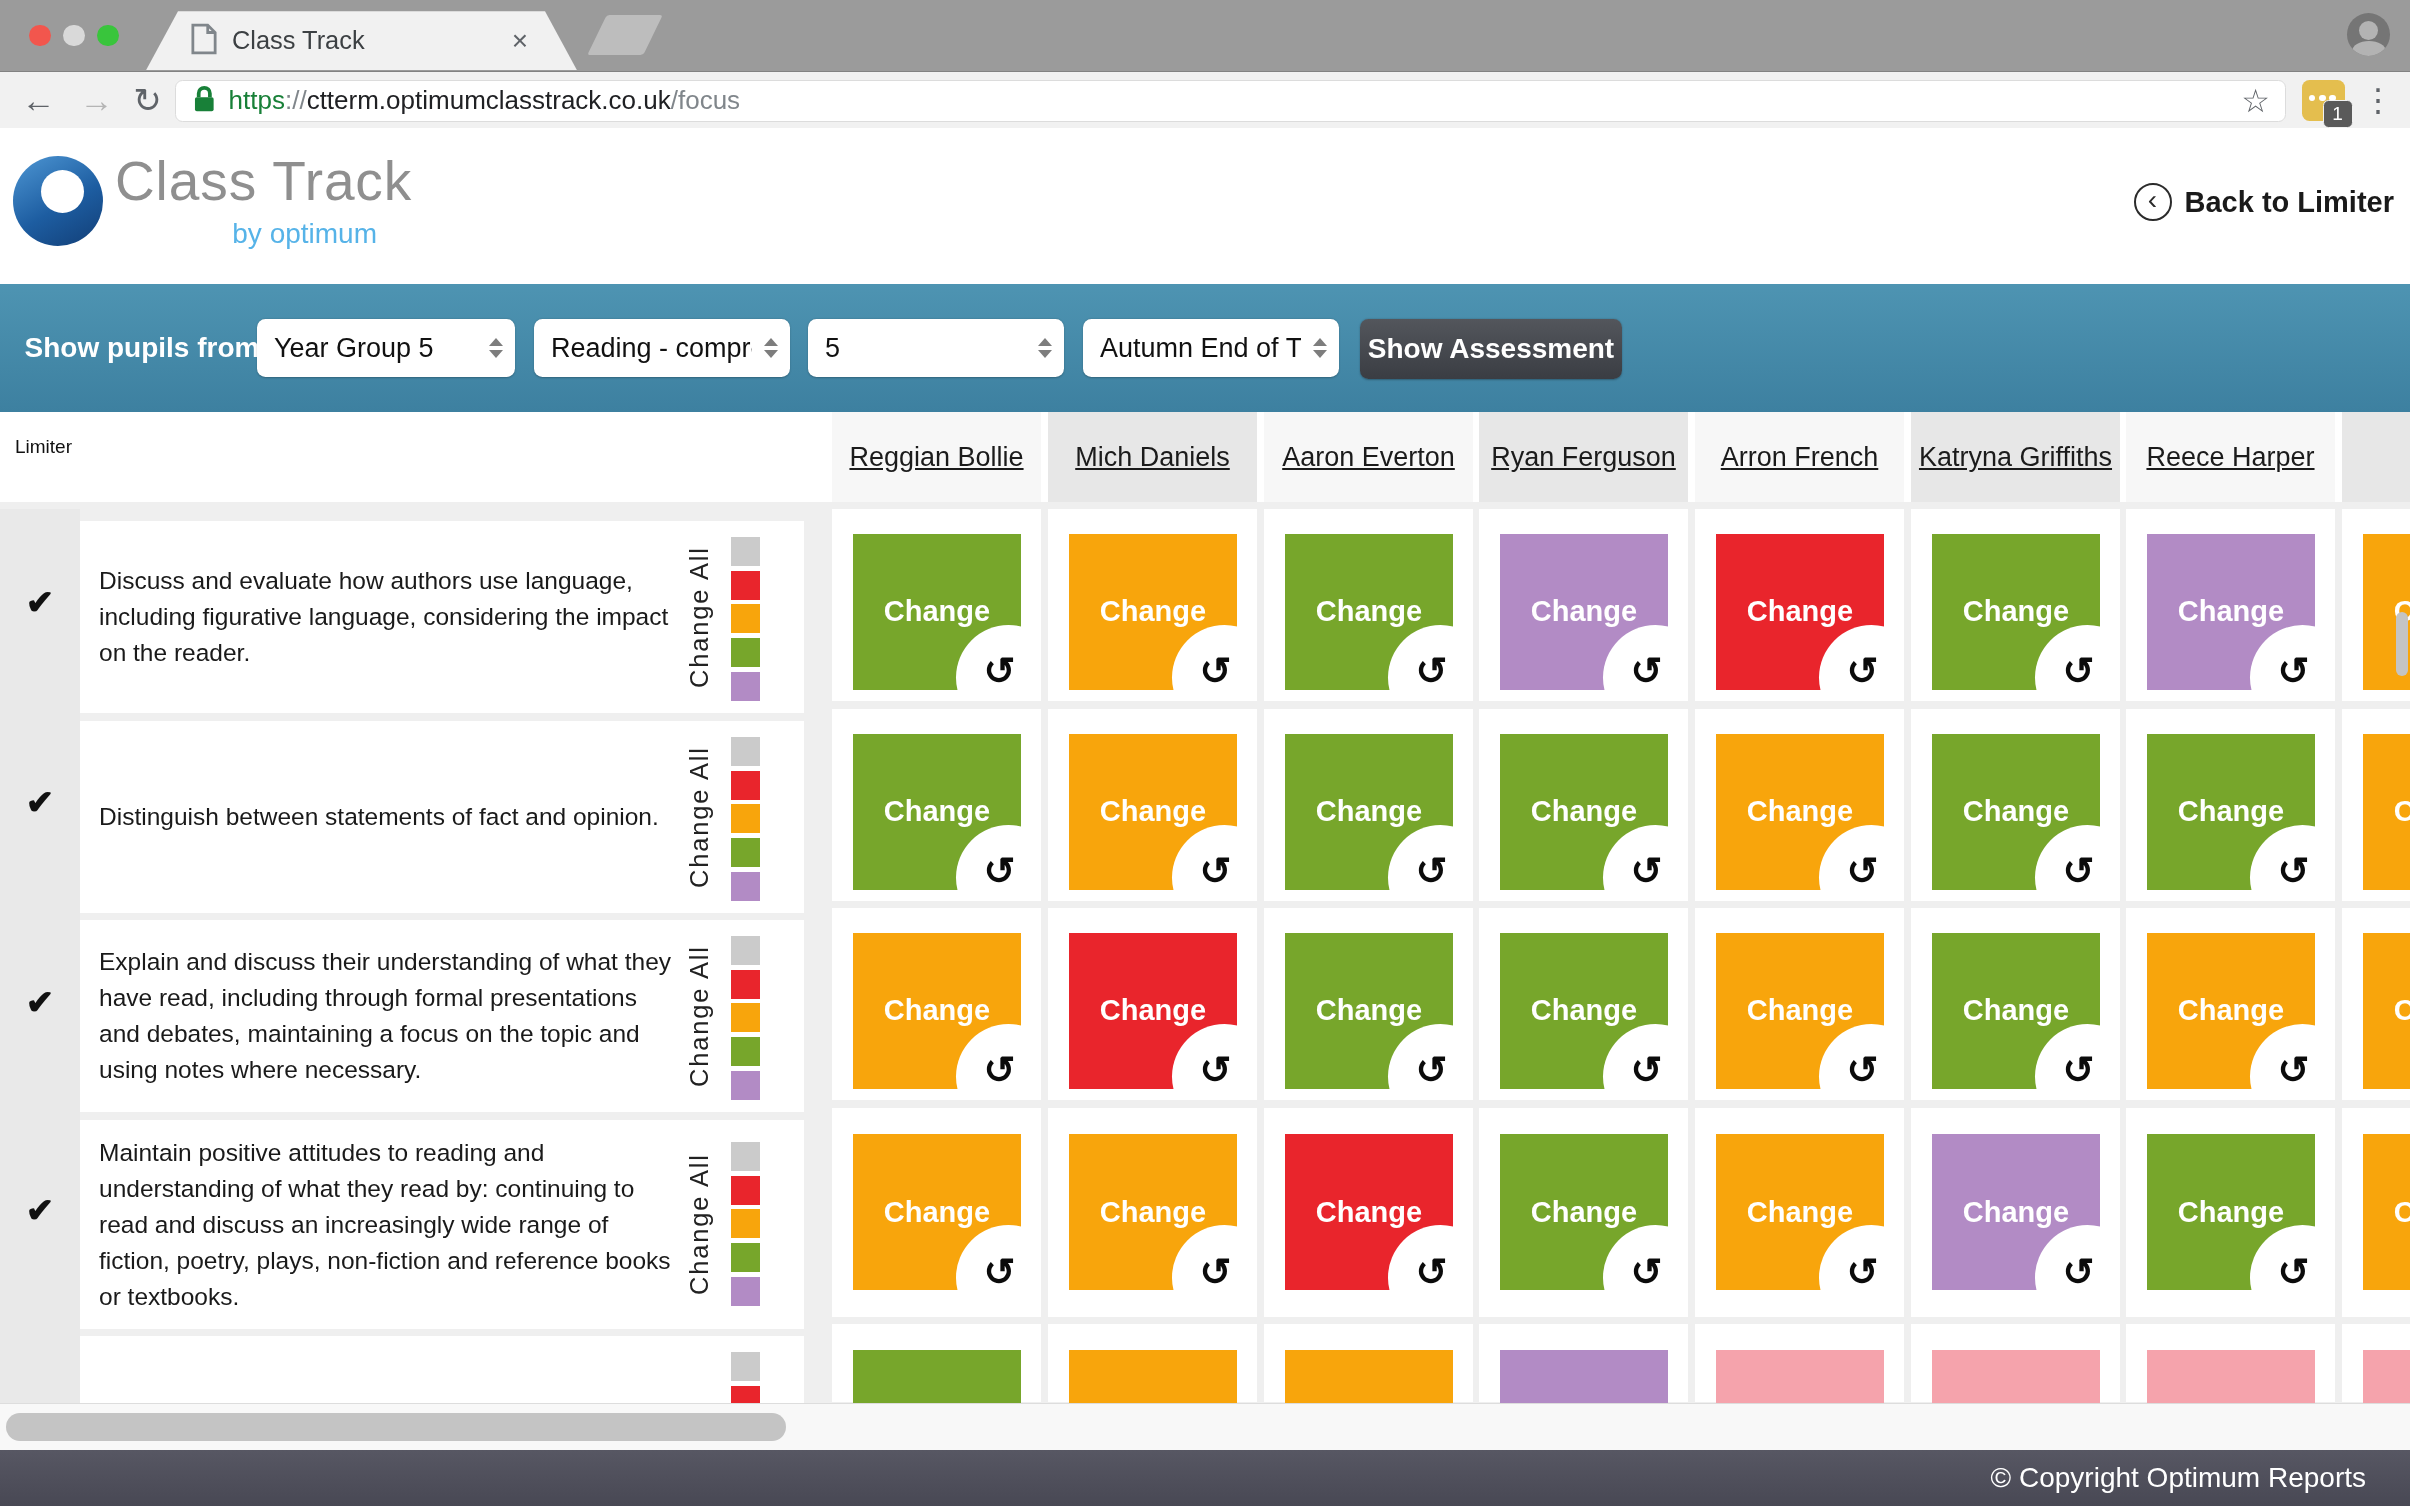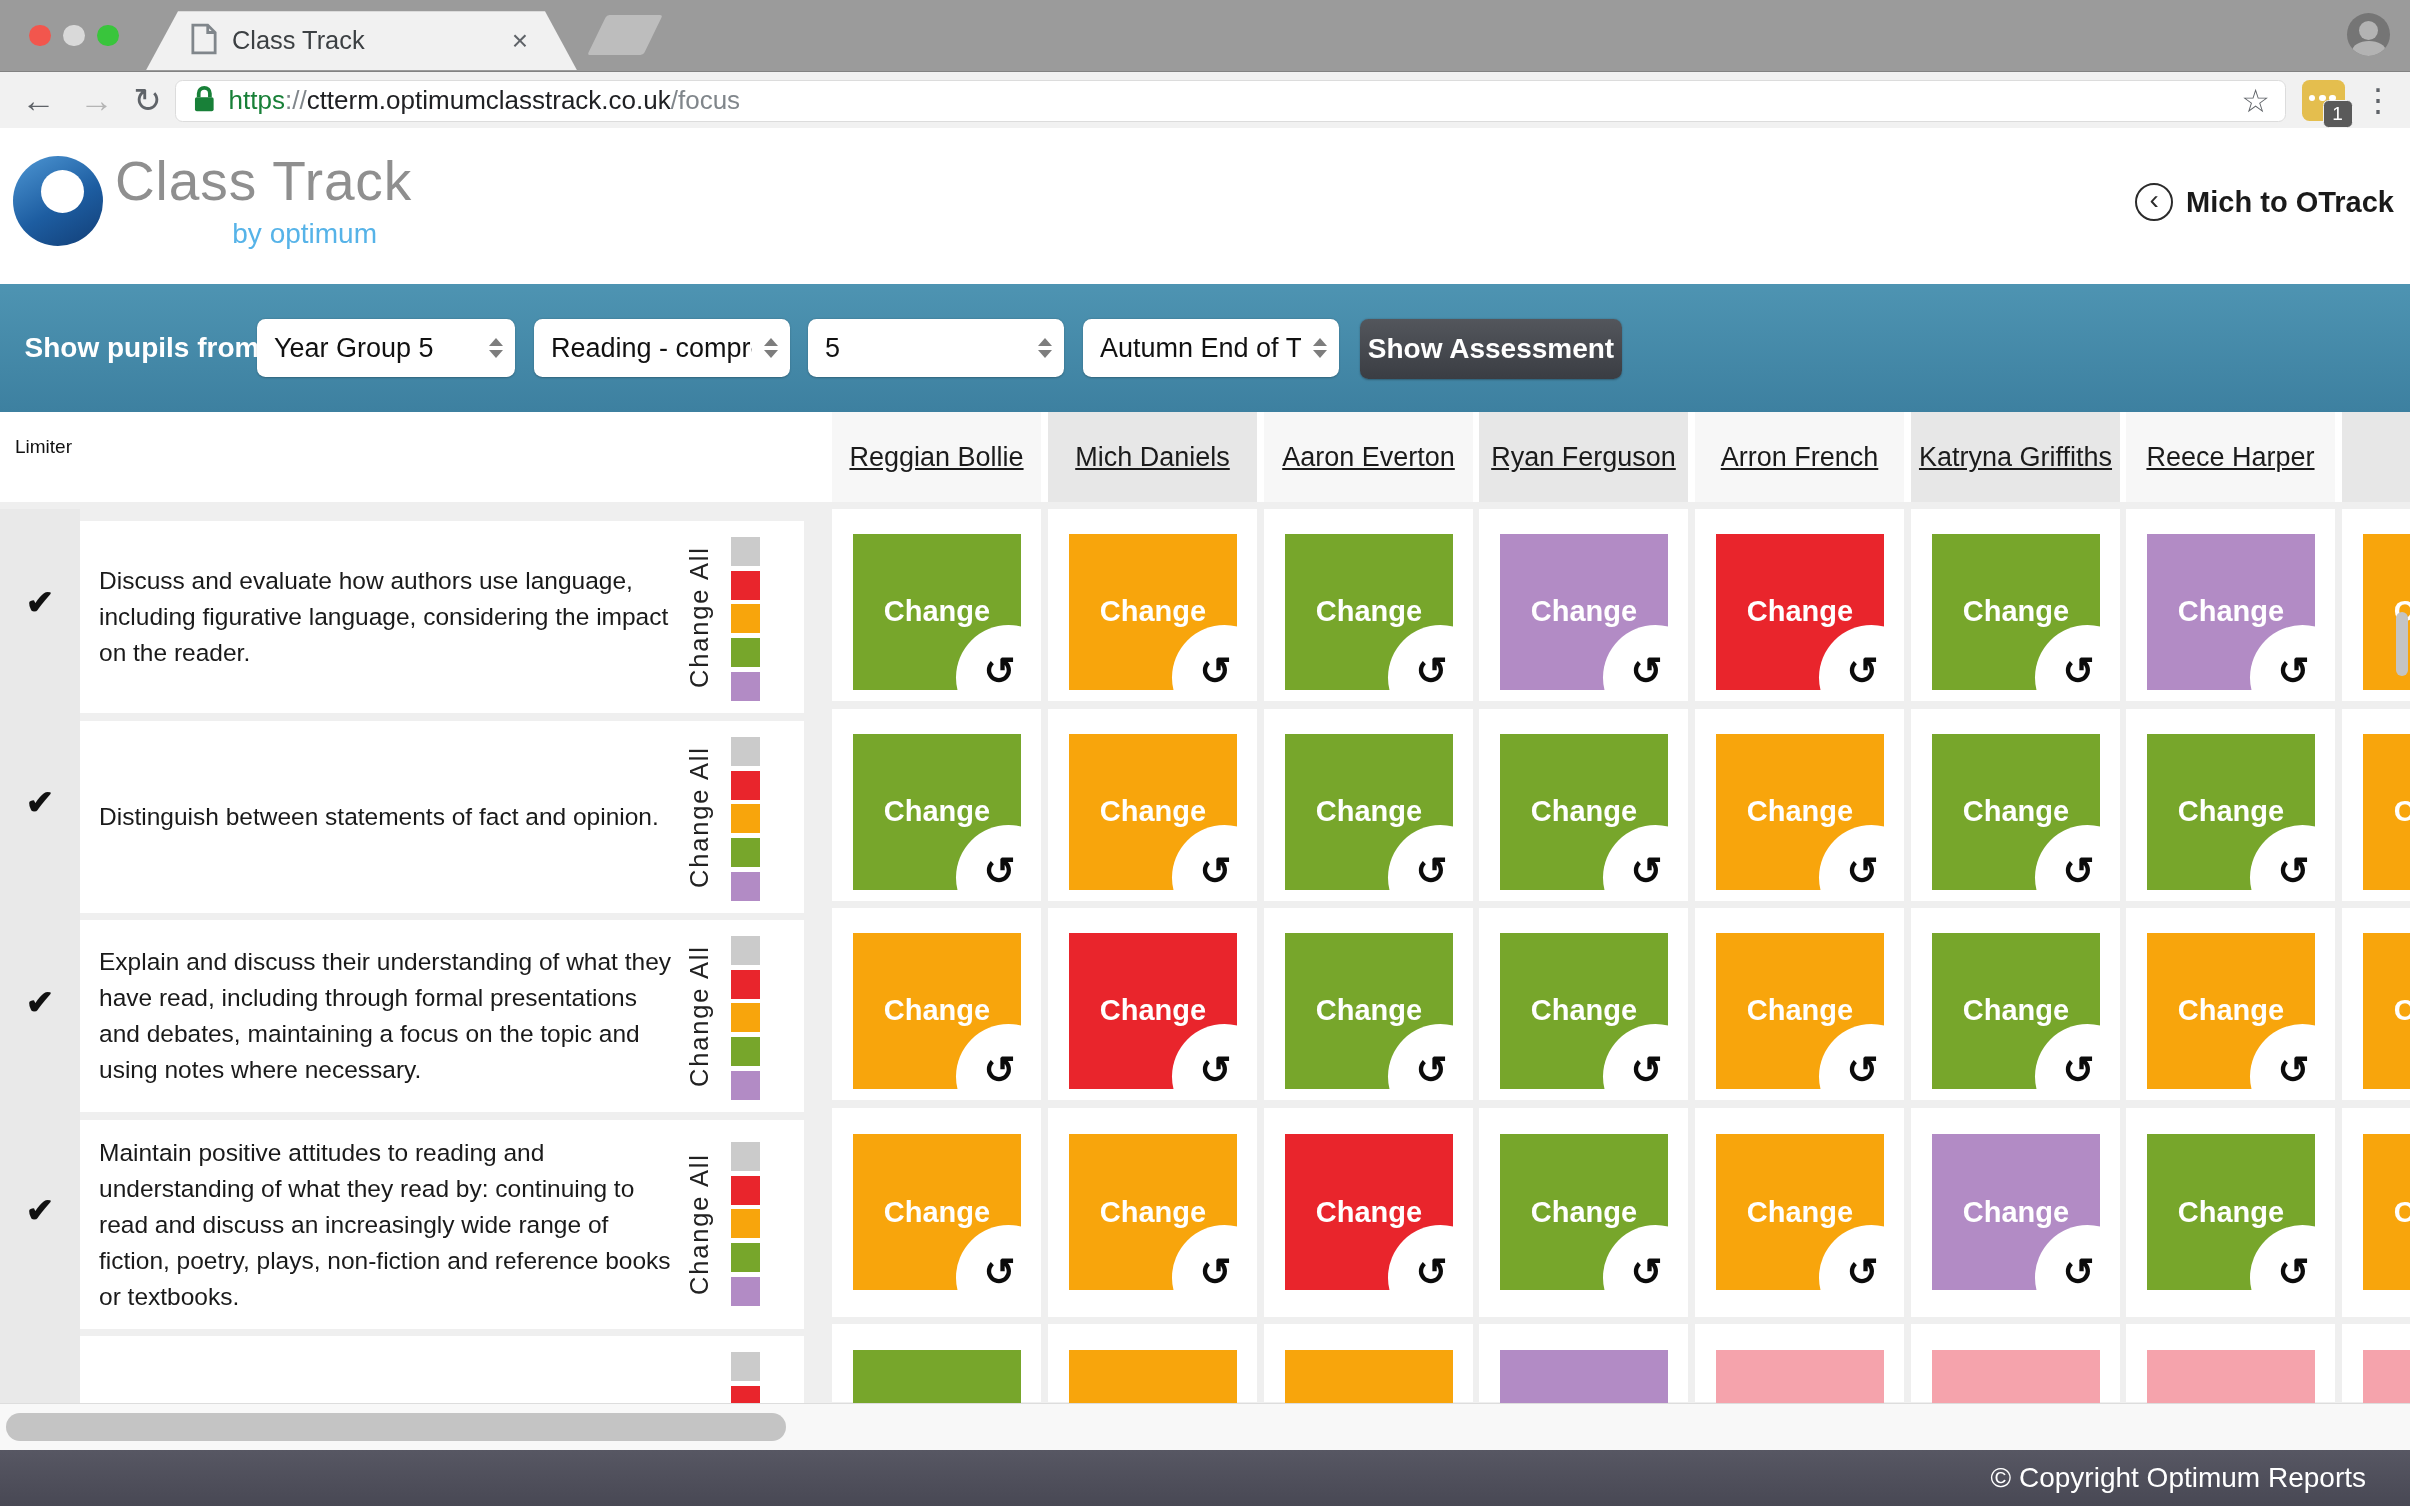--- a/index.html
+++ b/index.html
@@ -141,21 +141,21 @@
   </div>
 
   <div class="appheader">
     <div class="logoball">
         <span class="hole"></span>
       </div>
     <div class="logotext">Class Track</div>
     <div class="logosub">by optimum</div>
     <div class="backlink">
       <span class="circ">‹</span>
-      <span class="txt">Mich to OTrack</span>
+      <span class="txt">Back to Limiter</span>
     </div>
   </div>
 
   <div class="filterbar">
     <span class="filterlabel">Show pupils from:</span>
     <div class="select" style="left:257px;width:258px">
       <span class="val">Year Group 5</span>
       <span class="stepper">
           <span class="up"></span>
           <span class="dn"></span>

